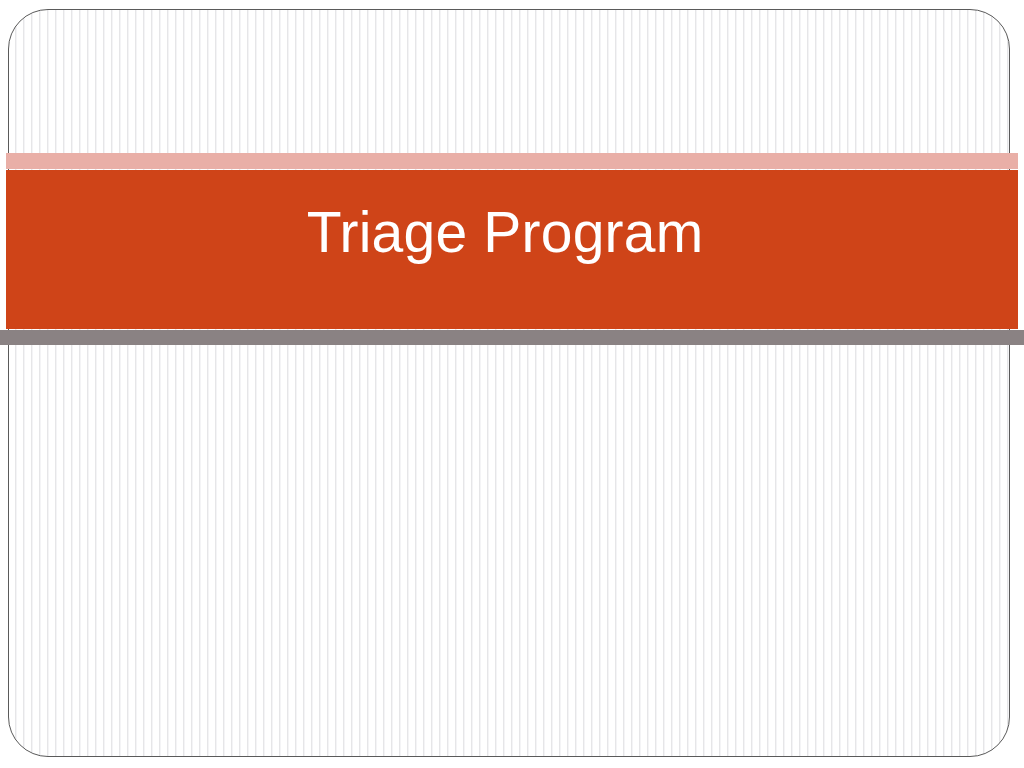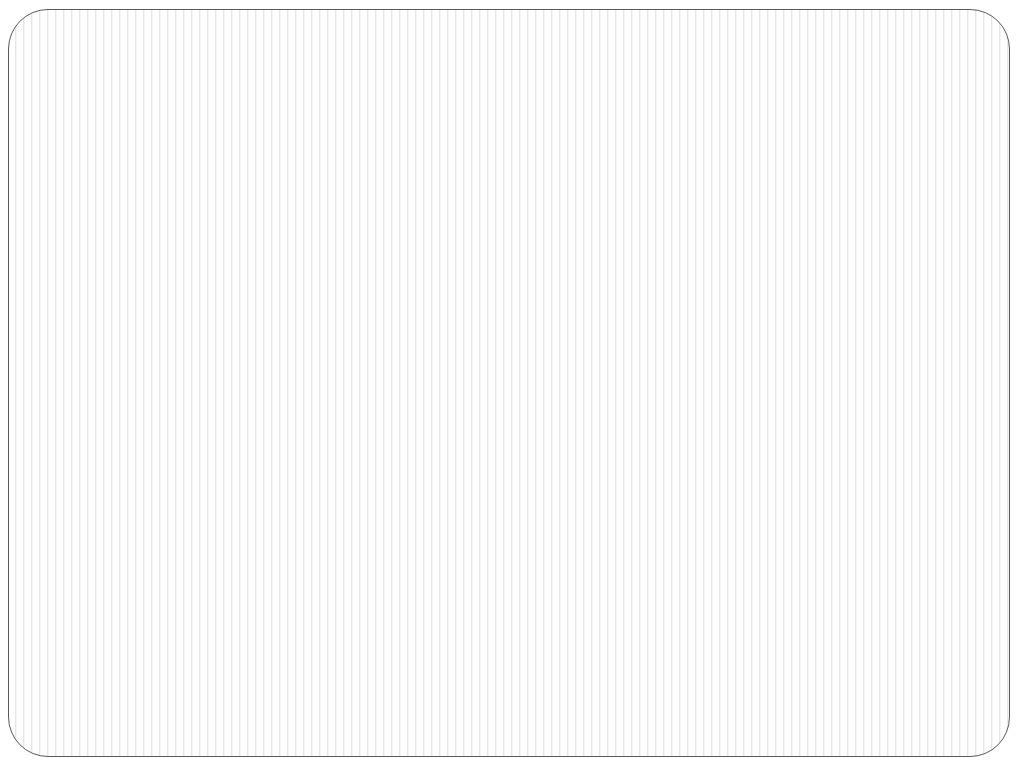--- a/index.html
+++ b/index.html
@@ -113,14 +113,20 @@
 </style>
 </head>
 <body>
 
 <div class="page">
 
   <div class="slide-frame">
     <div class="slide-body"></div>
   </div>
 
+  <div class="title-banner">
+    <div class="band-top"></div>
+    <div class="band-main"></div>
+    <div class="title-text">Triage Program</div>
+    <div class="band-bottom"></div>
+  </div>
 
 </div>
 
 </body></html>

